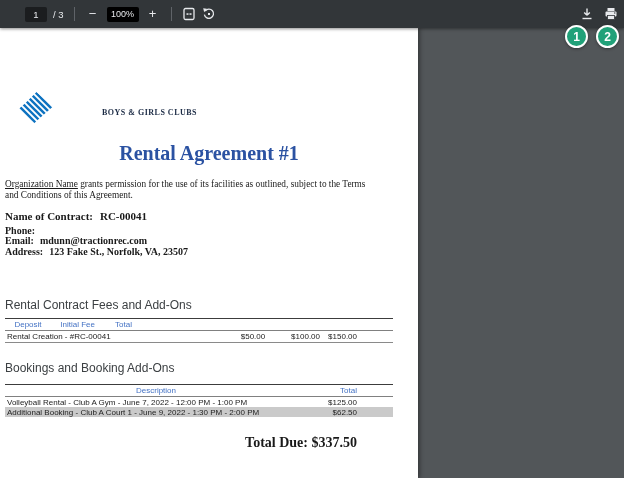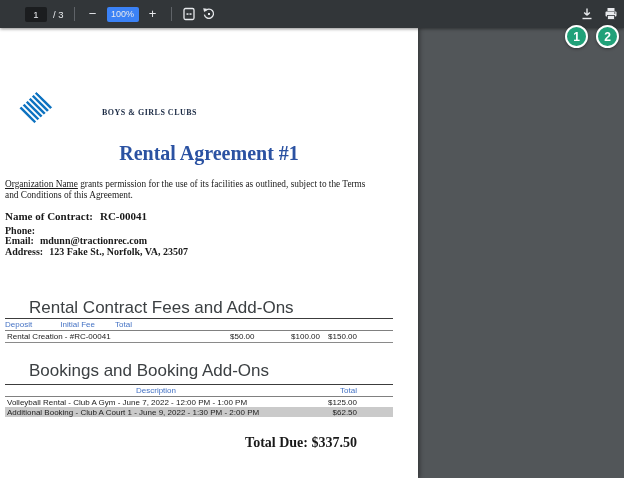--- a/index.html
+++ b/index.html
@@ -8,21 +8,21 @@
 
   
   .toolbar { position:absolute; left:0; top:0; width:624px; height:28px; background:#323639;
              box-shadow:0 1px 3px rgba(0,0,0,.45); display:flex; align-items:center; z-index:5; }
   .tb-left { display:flex; align-items:center; margin-left:25px; gap:6px; }
   .pagebox { background:#1b1d1f; color:#e8eaed; font-size:9.5px; width:22px; height:15px;
              border-radius:2px; text-align:center; line-height:15px; }
   .pagecount { color:#e8eaed; font-size:9.5px; }
   .tb-sep { width:1px; height:14px; background:#5f6368; margin:0 4px; }
   .tb-btn { color:#e8eaed; font-size:13px; width:16px; height:16px; line-height:15px; text-align:center; cursor:pointer; }
-  .zoombox { background:#3b82f6; color:#e8eaed; font-size:9px; width:32px; height:15px;
+  .zoombox { background:#000000; color:#e8eaed; font-size:9px; width:32px; height:15px;
              border-radius:2px; text-align:center; line-height:15px; }
   .tb-icon { width:14px; height:14px; display:inline-block; cursor:pointer; }
   .tb-right { position:absolute; right:4px; top:0; height:28px; display:flex; align-items:center; gap:10px; padding-right:2px; }
 
   
   .page { position:absolute; left:0; top:28px; width:418px; height:450px; background:#ffffff;
           box-shadow:2px 0 4px rgba(0,0,0,.35); overflow:hidden;
           font-family:"Liberation Serif", serif; color:#1a1a1a; }
 
   .logo-svg { position:absolute; left:8px; top:64px; }
@@ -34,37 +34,37 @@
 
   .intro { position:absolute; left:5px; top:151px; width:400px; font-size:9.3px; line-height:10.5px; }
   .intro .org { text-decoration:underline; }
 
   .contract-line { position:absolute; left:5px; top:182px; font-size:11px; font-weight:700; }
   .contract-line .val { margin-left:7px; }
 
   .contact-block { position:absolute; left:5px; top:198px; font-size:10px; font-weight:700; line-height:10.3px; }
   .contact-block .val { margin-left:6px; }
 
-  .sec-heading { position:absolute; left:5px; font-size:17px; color:#3c4043;
-                 font-family:"Liberation Sans", sans-serif;margin-left:24px; }
+  .sec-heading { position:absolute; left:5px; font-size:12px; color:#3c4043;
+                 font-family:"Liberation Sans", sans-serif; }
   .sec1-h { top:270px; }
   .sec2-h { top:333px; }
 
   .tbl { position:absolute; left:5px; width:388px; font-family:"Liberation Sans", sans-serif; font-size:8px; }
   .t1 { top:290px; }
   .t2 { top:356px; }
   .thead { display:flex; align-items:center; height:13px; color:#4472c4;
            border-top:1.5px solid #3c3c3c; border-bottom:1px solid #808080; padding-right:36px; }
   .trow  { display:flex; align-items:center; height:12px; color:#222; padding-right:36px; }
   .t1 .trow { border-bottom:1px solid #8a8a8a; }
   .t2 .trow { height:10px; }
   .t2 .trow.shaded { background:#cacaca; }
   .c-desc { flex:1; text-align:center; }
   .trow .c-desc { text-align:left; padding-left:2px; }
-  .w-dep { width:46px; text-align:left; }
+  .w-dep { width:46px; text-align:center; }
   .w-init{ width:44px; text-align:right; }
   .w-tot { width:37px; text-align:right; }
   .w-tot2{ width:50px; text-align:right; }
 
   .total-due { position:absolute; top:407px; right:61px; font-size:14px; font-weight:700; }
 
   
   .anno { position:absolute; width:23px; height:23px; border-radius:50%; background:#21a179;
           border:2.5px solid #ffffff; color:#fff; font-weight:700; font-size:12px;
           display:flex; align-items:center; justify-content:center; z-index:9;

